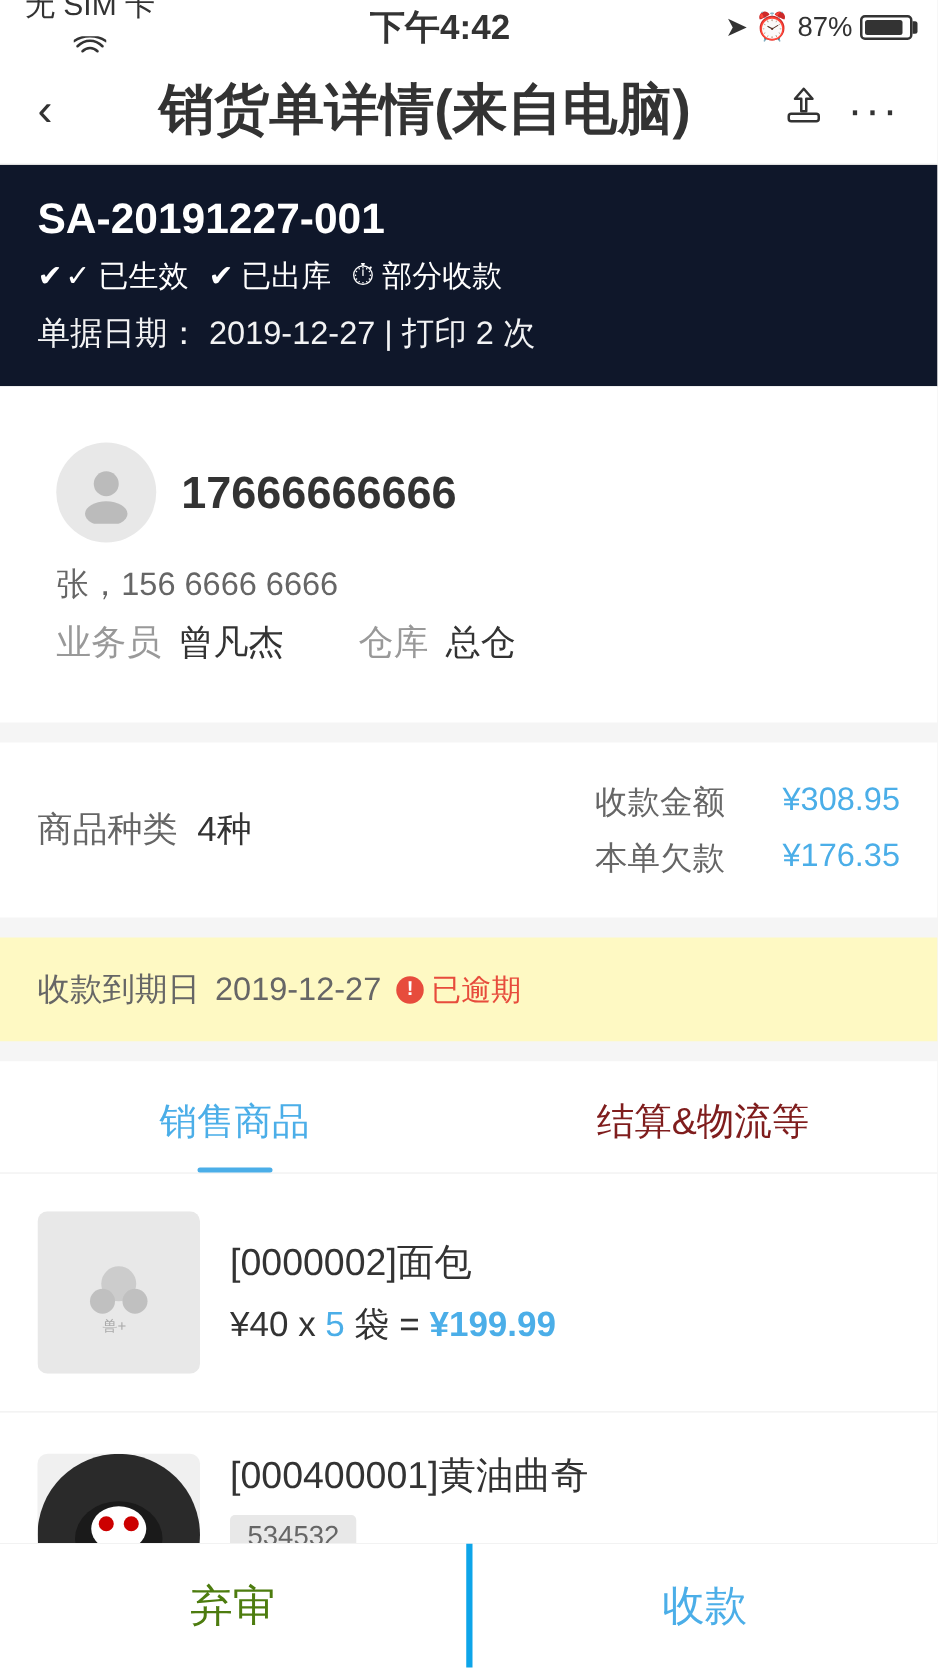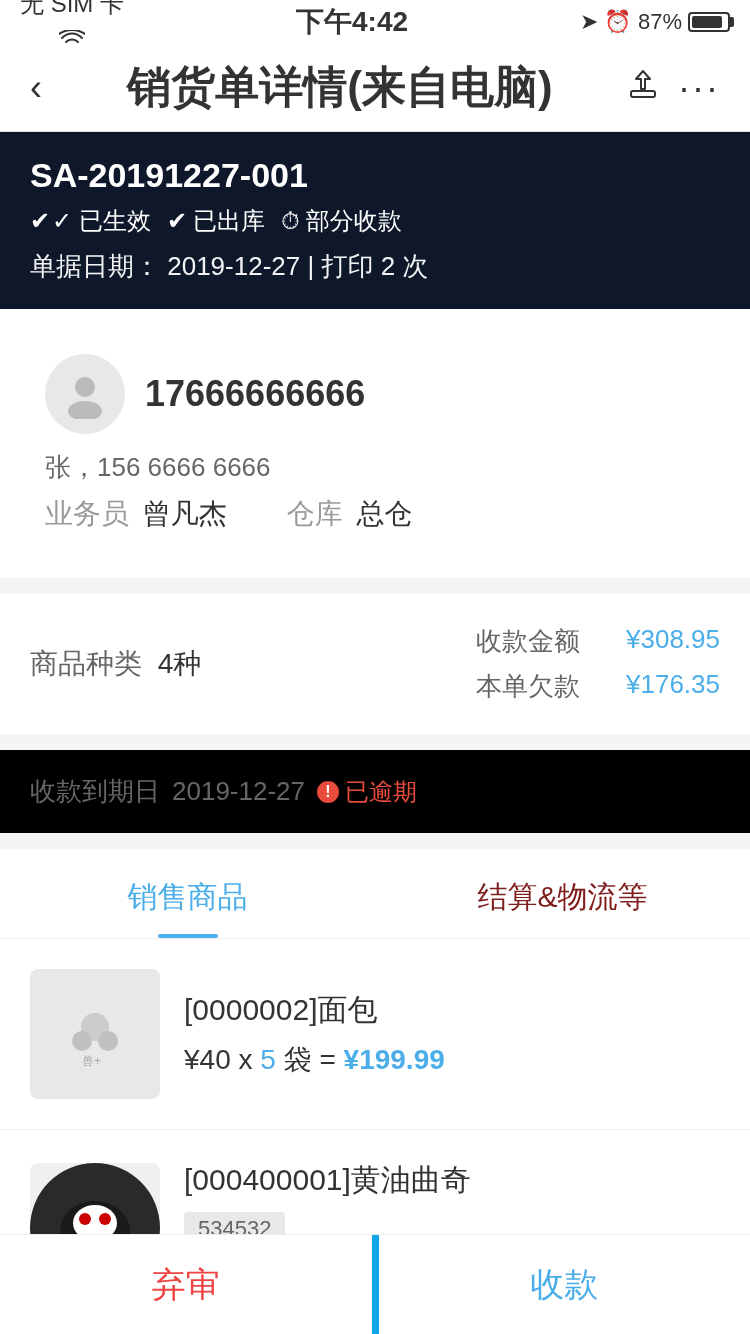--- a/index.html
+++ b/index.html
@@ -167,21 +167,21 @@
     .amount-row {
       display: flex;
       gap: 20px;
       font-size: 26px;
     }
     .amount-lbl { color: #666; }
     .amount-val { color: #4BAEE8; font-weight: 500; min-width: 120px; text-align: right; }
 
     
     .due-date-section {
-      background: #000000;
+      background: #fef9c3;
       padding: 24px 30px;
       font-size: 26px;
       color: #666;
       display: flex;
       align-items: center;
       gap: 12px;
       margin-bottom: 16px;
     }
     .overdue-badge {
       display: flex;
@@ -289,22 +289,22 @@
     }
     .bottom-btn {
       flex: 1;
       display: flex;
       align-items: center;
       justify-content: center;
       font-size: 34px;
       cursor: pointer;
     }
     .bottom-btn-left {
-      color: #ef4444;
-      border-right: 7px solid #0ea5e9;
+      color: #4d7c0f;
+      border-right: 5px solid #0ea5e9;
     }
     .bottom-btn-right {
       color: #4BAEE8;
     }
   </style>
 </head>
 <body>
 
 <div class="status-bar">
   <div class="status-left">

